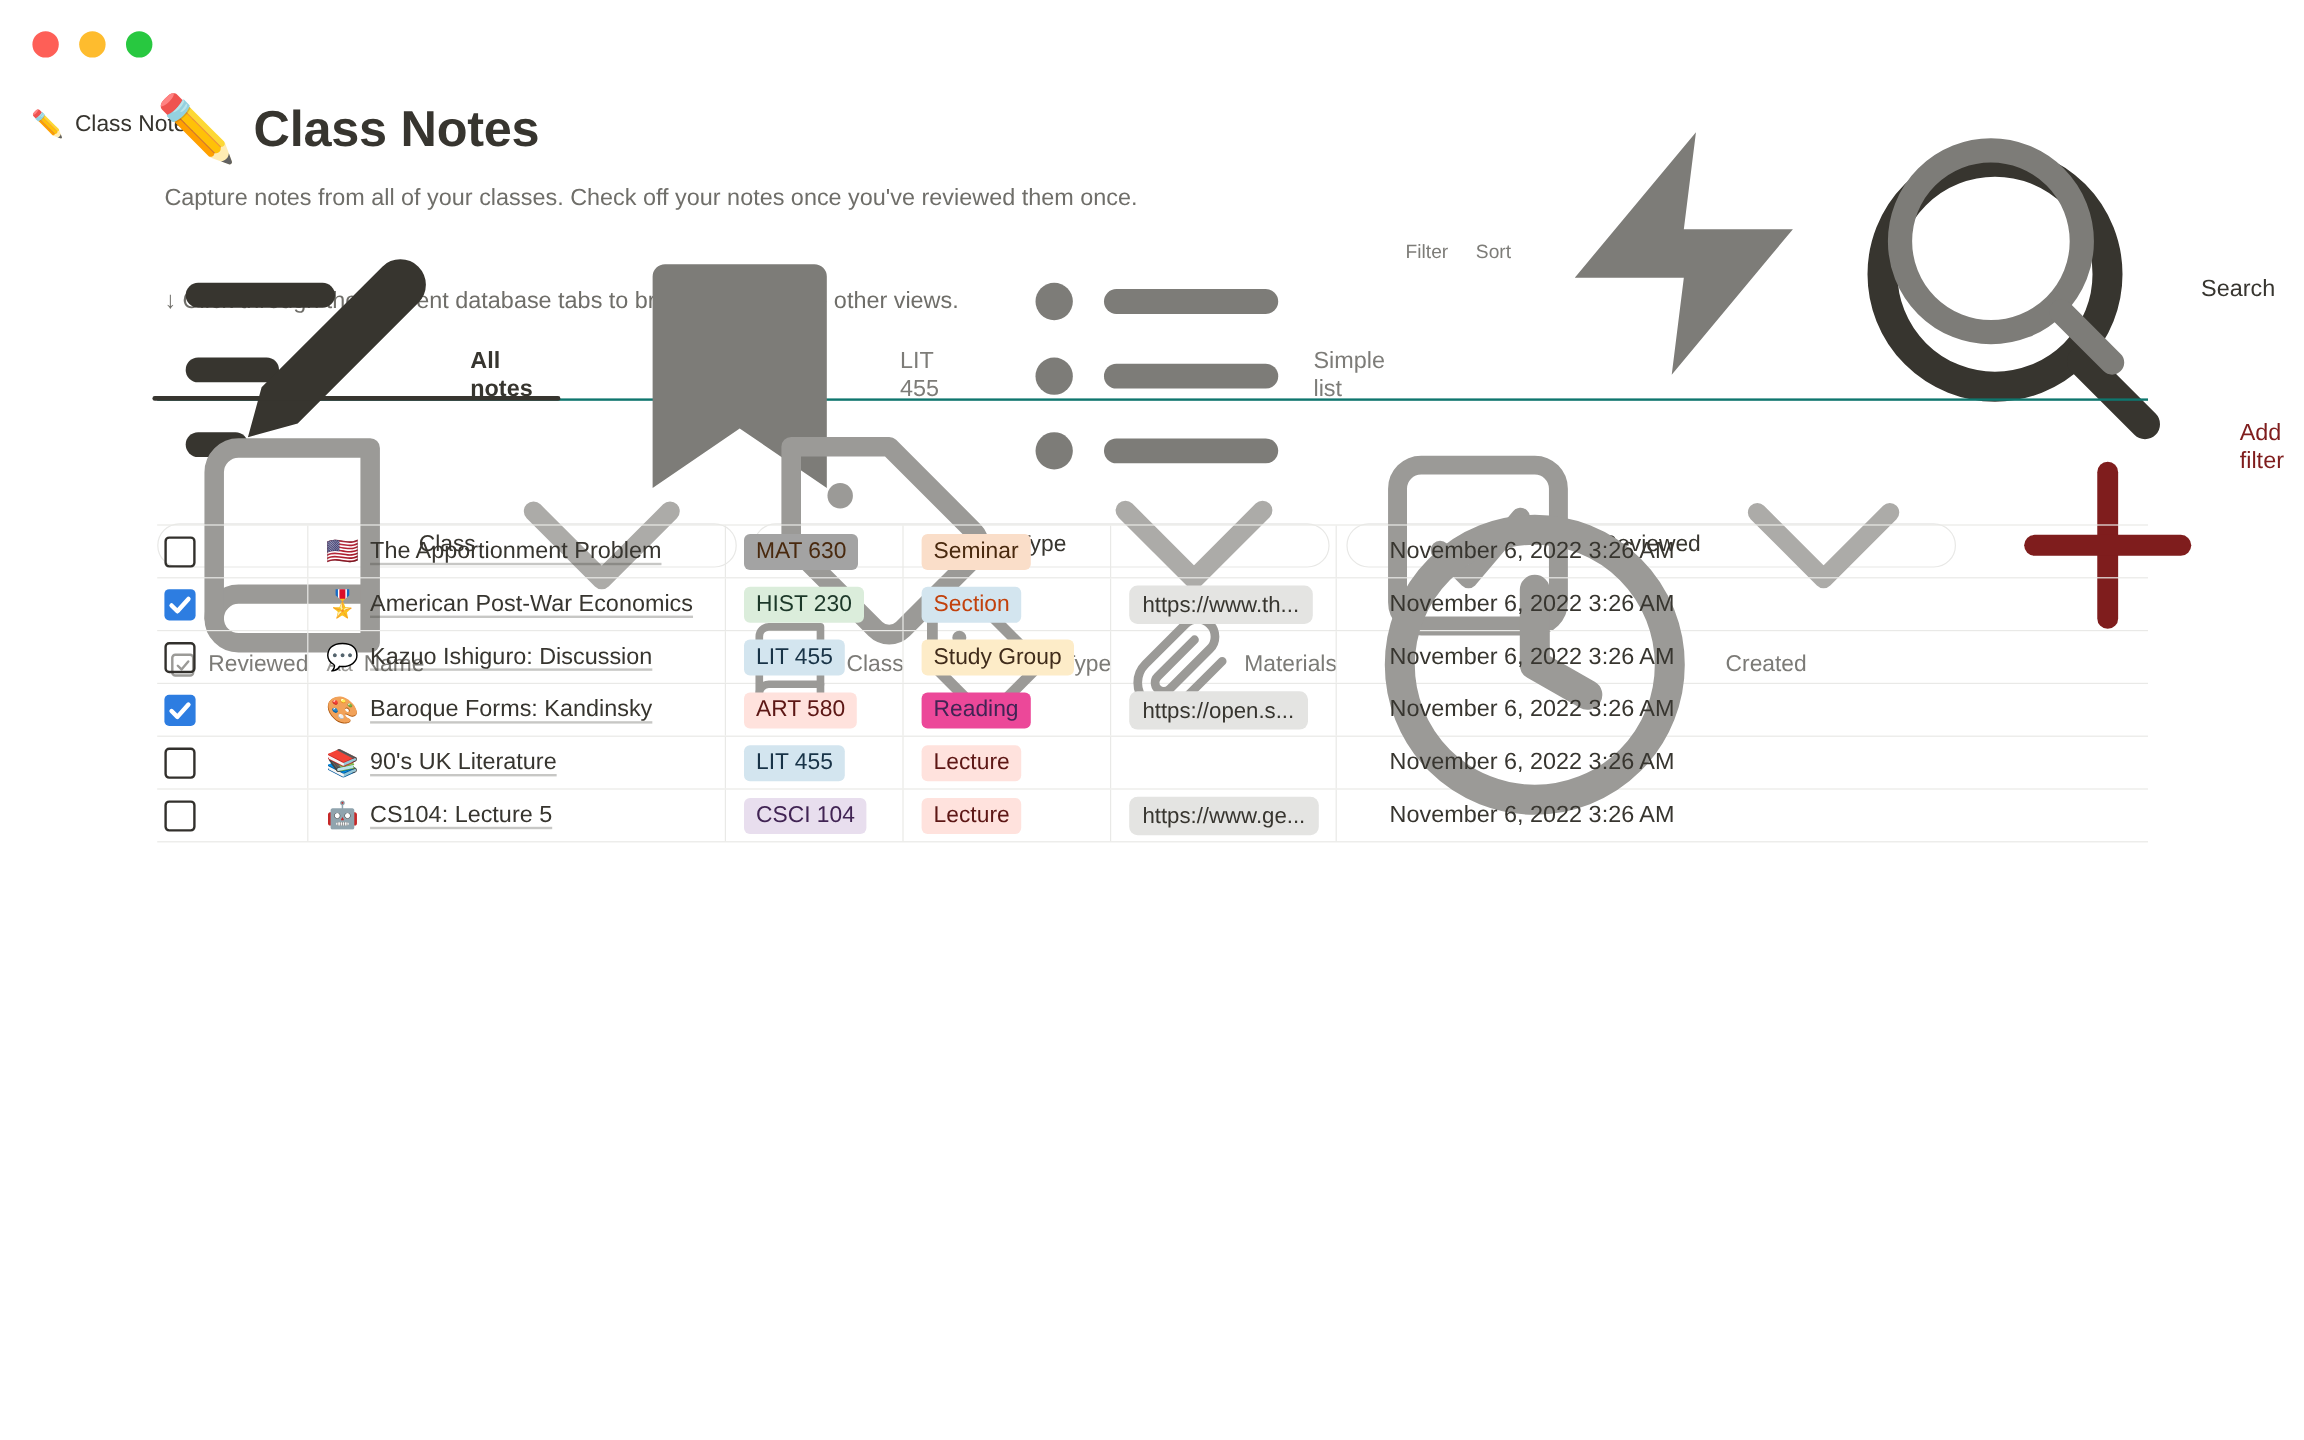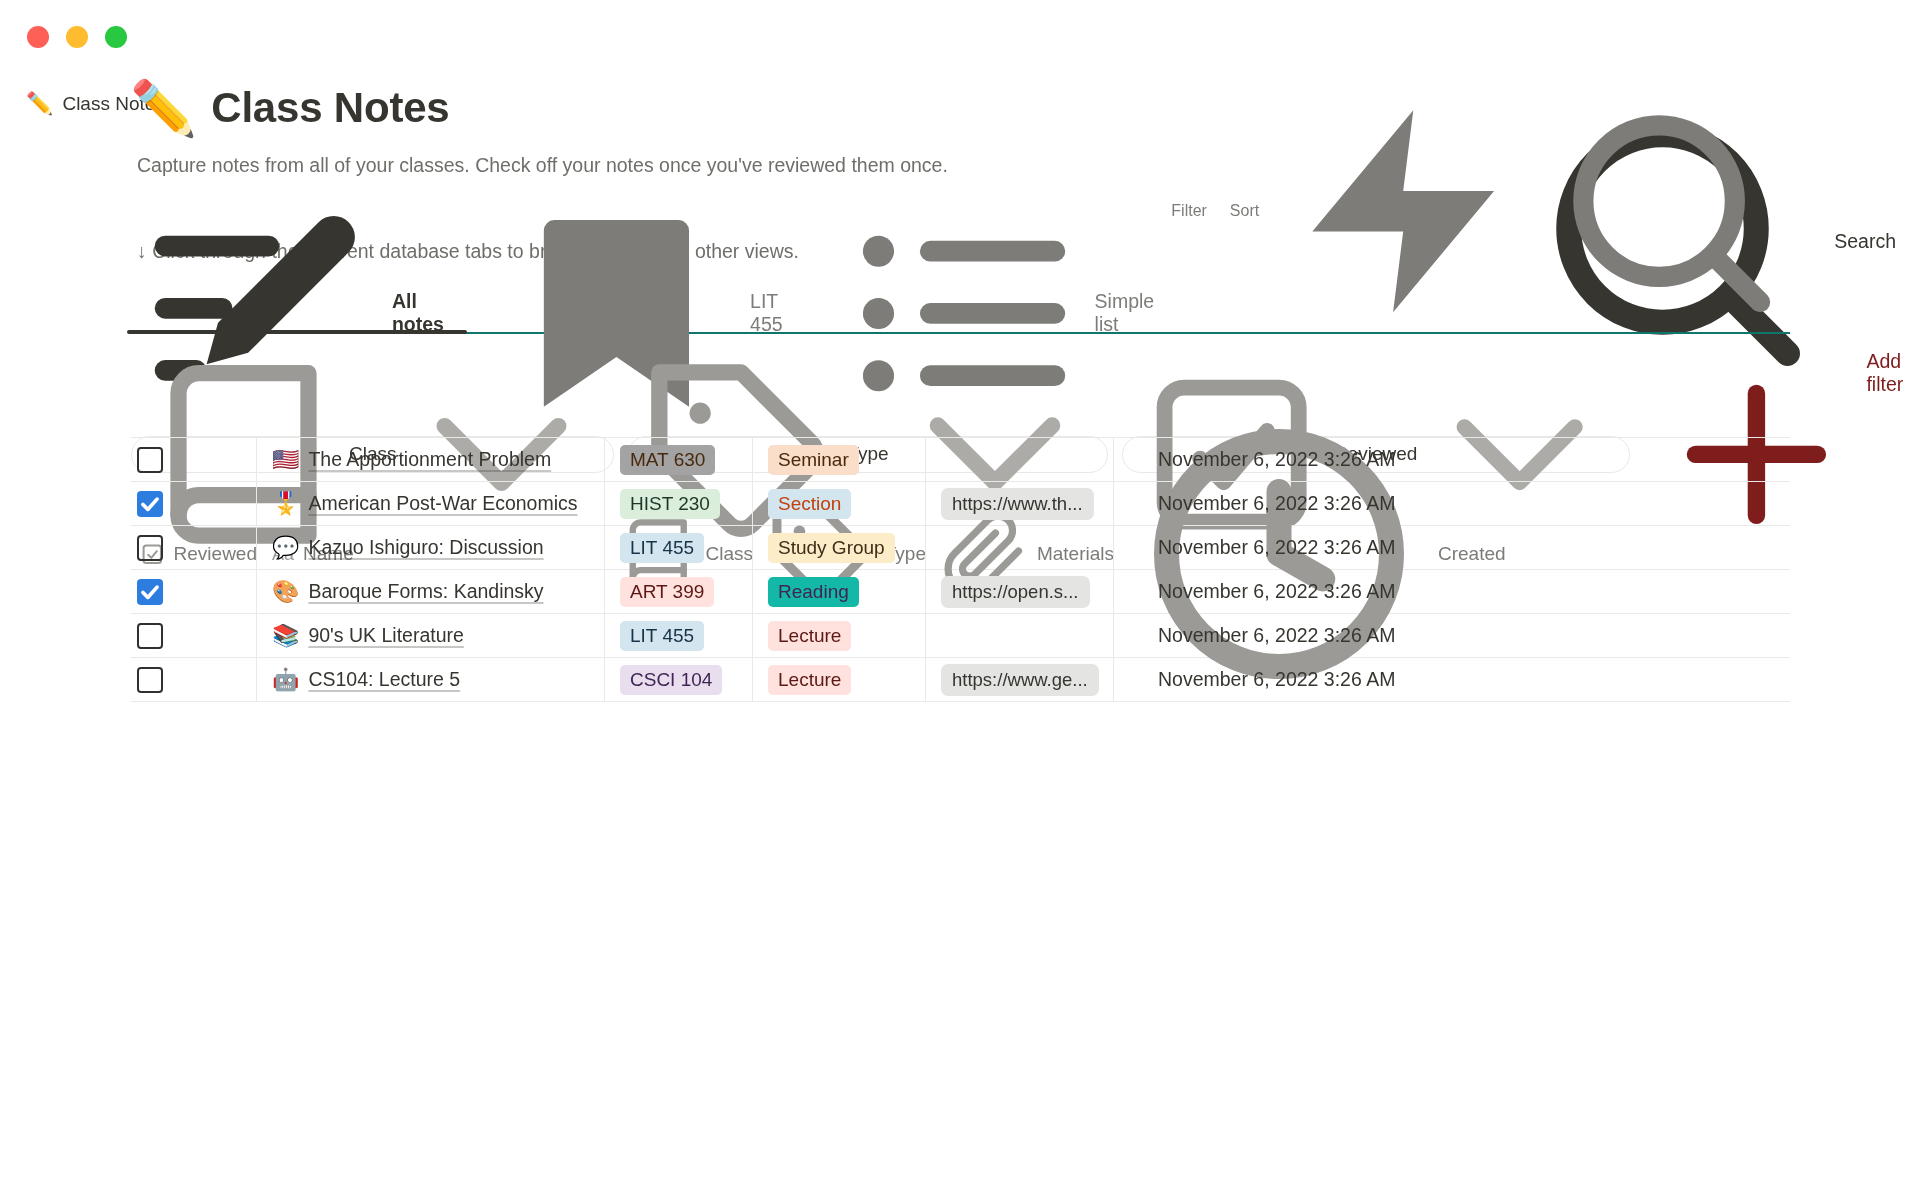--- a/index.html
+++ b/index.html
@@ -348,24 +348,24 @@
             <svg viewBox="0 0 24 24" fill="none" stroke="#ffffff" stroke-width="3.4" stroke-linecap="round" stroke-linejoin="round" style="width:100%;height:100%;display:block">
               <polyline points="5.5 12.5 10 17 18.5 7.5"></polyline>
             </svg>
           </div>
         </div>
         <div class="bcell">
           <span class="row-emoji">🎨</span>
           <span class="row-name">Baroque Forms: Kandinsky</span>
         </div>
         <div class="bcell">
-          <span class="pill" style="background: rgb(255, 226, 221); color: rgb(93, 23, 21);">ART 399</span>
-        </div>
-        <div class="bcell">
-          <span class="pill" style="background: #14b8a6; color: rgb(65, 36, 84);">Reading</span>
+          <span class="pill" style="background: rgb(255, 226, 221); color: rgb(93, 23, 21);">ART 580</span>
+        </div>
+        <div class="bcell">
+          <span class="pill" style="background: #ec4899; color: rgb(65, 36, 84);">Reading</span>
         </div>
         <div class="bcell">
           <span class="link-chip">https://open.s...</span>
         </div>
         <div class="bcell">
           <span class="created-text">November 6, 2022 3:26 AM</span>
         </div>
       </div>
       <div class="grid-row trow">
         <div class="bcell cbx-cell">

